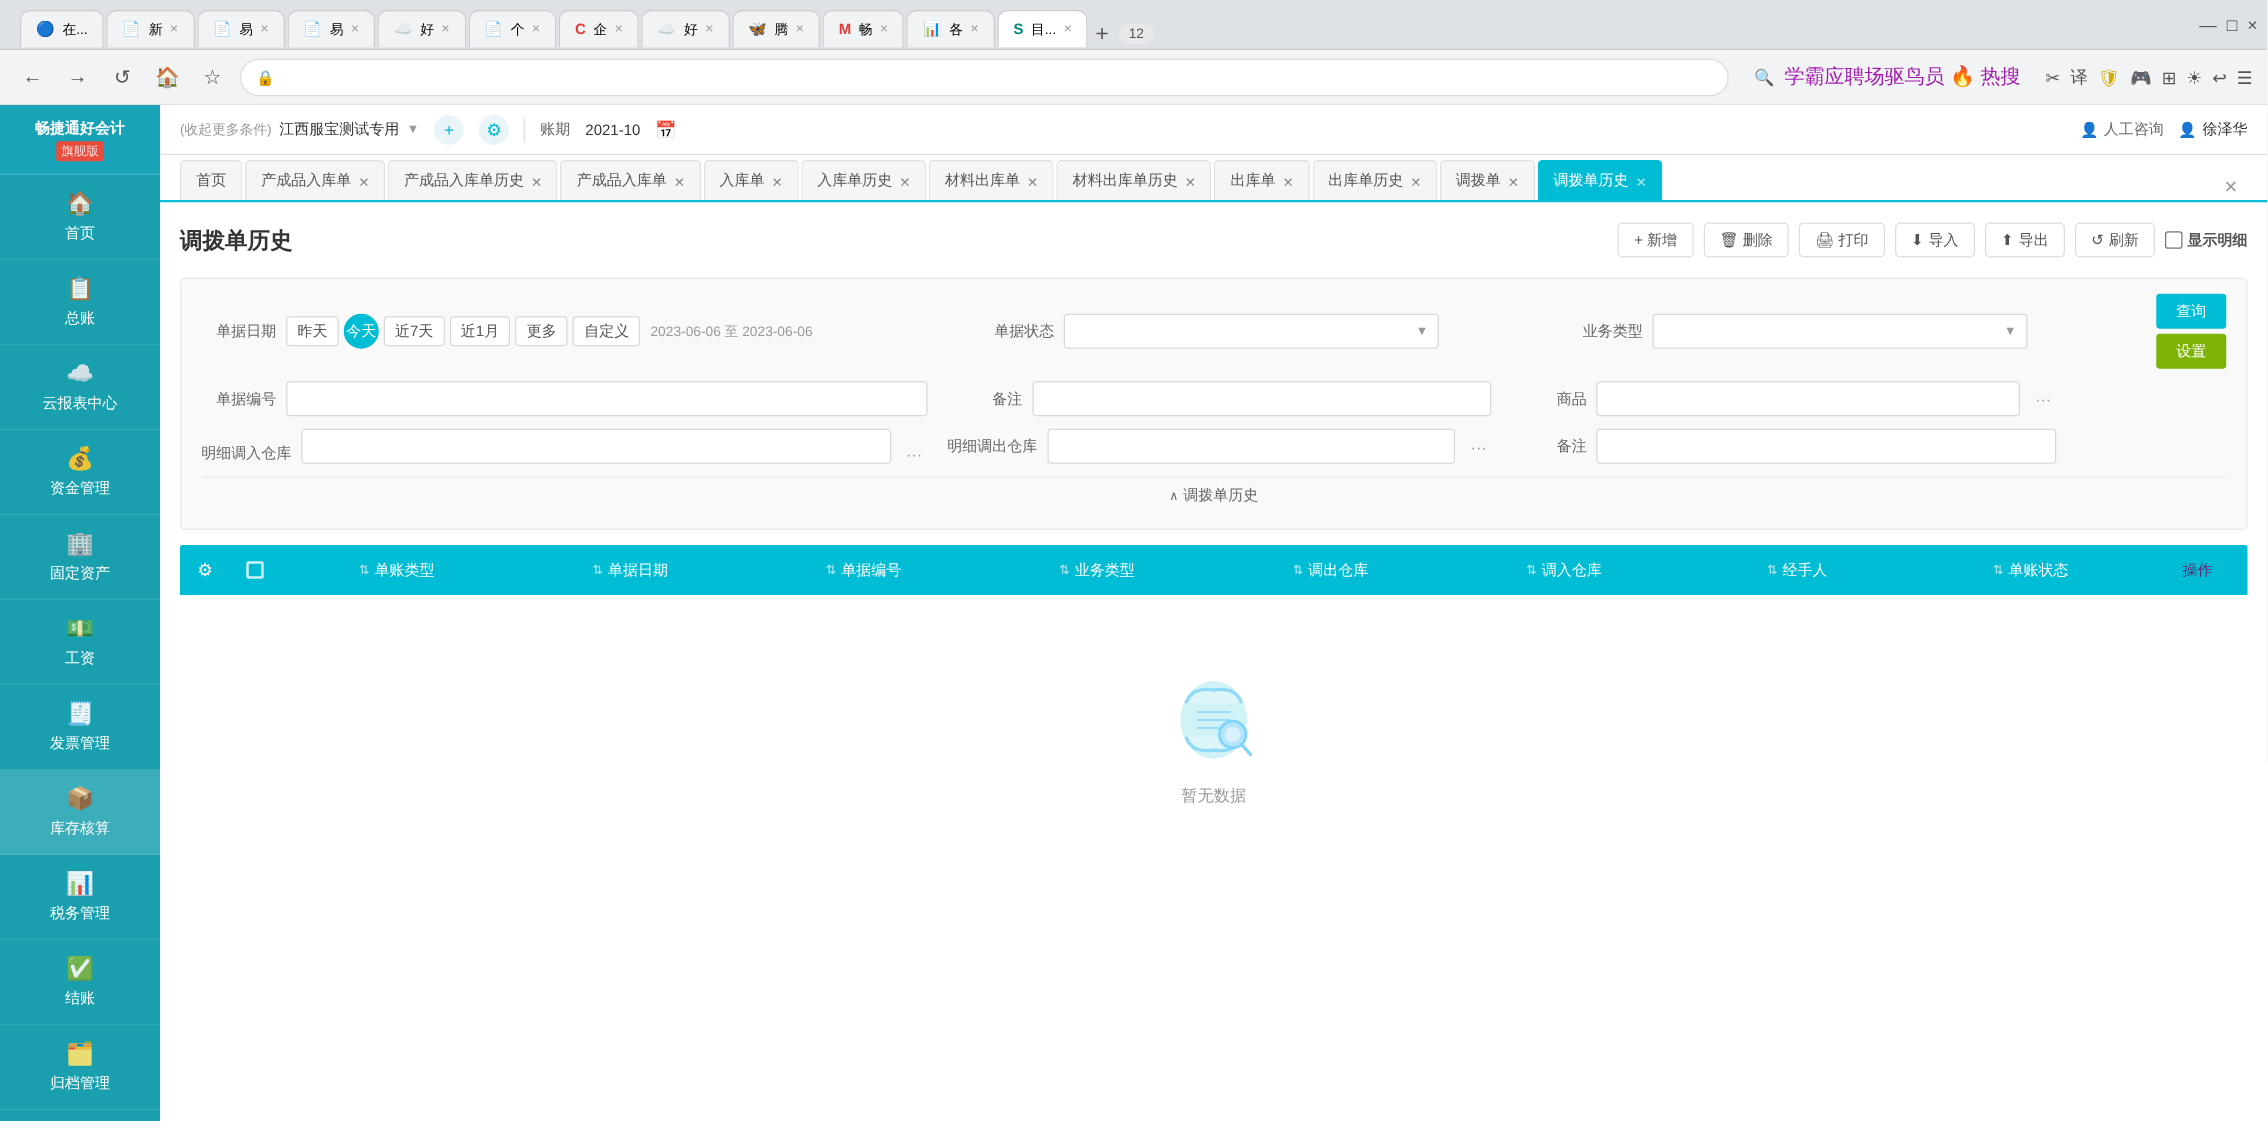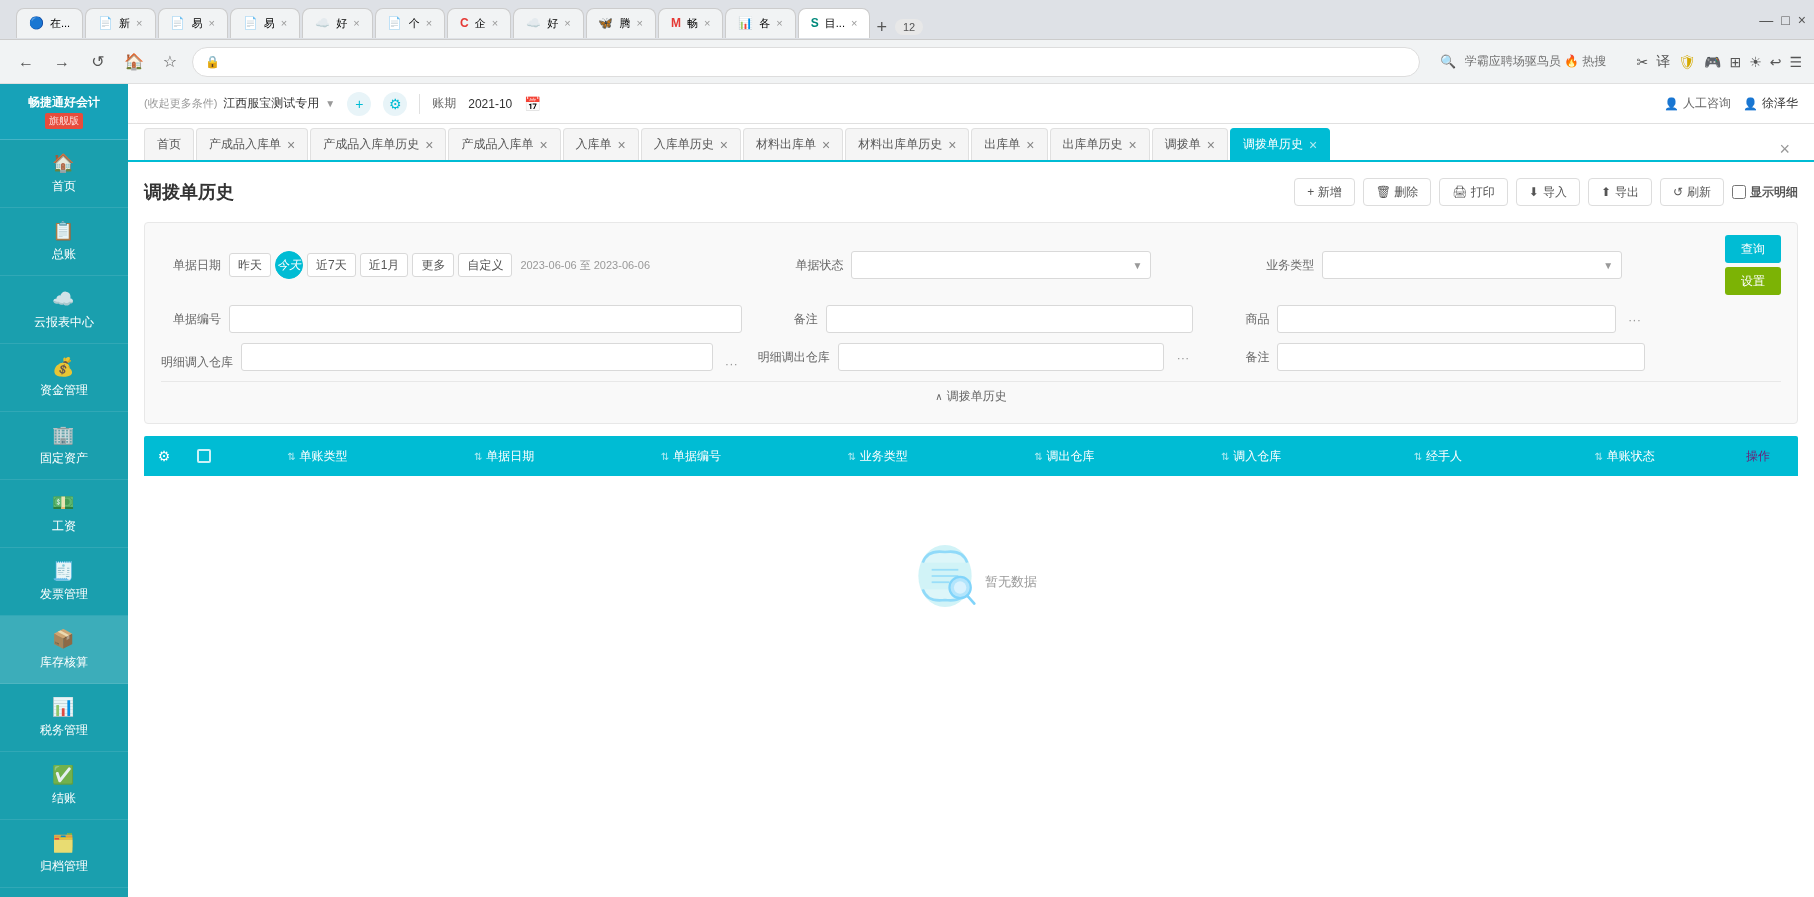--- a/index.html
+++ b/index.html
@@ -86,21 +86,21 @@
     .th-date { flex: 1; }
     .th-number { flex: 1; }
     .th-biz-type { flex: 1; }
     .th-out-wh { flex: 1; }
     .th-in-wh { flex: 1; }
     .th-handler { flex: 1; }
     .th-status { flex: 1; }
     .th-action { width: 80px; display: flex; align-items: center; justify-content: center; color: #701a75; font-size: 12px; }
 
     
-    .empty-state { display: flex; flex-direction: row; align-items: center; justify-content: center; padding: 60px 0; }
+    .empty-state { display: flex; flex-direction: column; align-items: center; justify-content: center; padding: 60px 0; }
     .empty-text { color: #999; font-size: 13px; margin-top: 12px; }
 
     
     .scroll-decoration { width: 80px; height: 80px; position: relative; display: flex; align-items: center; justify-content: center; }
   </style>
 </head>
 <body>
 
 <div class="browser-chrome">
   <div class="browser-tabs" style="flex:1; display:flex; align-items:flex-end; gap:2px; background:#dee1e6;">
@@ -179,21 +179,21 @@
   <button class="nav-btn">←</button>
   <button class="nav-btn">→</button>
   <button class="nav-btn">↺</button>
   <button class="nav-btn">🏠</button>
   <button class="nav-btn">☆</button>
   <div class="address-bar">
     <span class="address-lock">🔒</span>
   </div>
   <div style="display:flex; align-items:center; gap:8px; background:#f1f3f4; border-radius:20px; padding:0 12px; height:32px; min-width:200px;">
     <span>🔍</span>
-    <span style="font-size:12px; color:#737373;">学霸应聘场驱鸟员 🔥 热搜</span>
+    <span style="font-size:16px; color:#a21caf;">学霸应聘场驱鸟员 🔥 热搜</span>
   </div>
   <span style="font-size:14px; cursor:pointer; color:#555;">✂</span>
   <span style="font-size:14px; cursor:pointer; color:#555;">译</span>
   <span style="font-size:14px; cursor:pointer; color:#d4a900;">🛡</span>
   <span style="font-size:14px; cursor:pointer; color:#555;">🎮</span>
   <span style="font-size:14px; cursor:pointer; color:#555;">⊞</span>
   <span style="font-size:14px; cursor:pointer; color:#555;">☀</span>
   <span style="font-size:14px; cursor:pointer; color:#555;">↩</span>
   <span style="font-size:14px; cursor:pointer; color:#555;">☰</span>
 </div>
@@ -360,21 +360,21 @@
         </div>
       </div>
 
       <div class="search-area">
 
         <div class="search-row">
           <div class="search-field" style="flex:2;">
             <span class="search-label">单据日期</span>
             <div class="date-filter">
               <button class="date-btn">昨天</button>
-              <div class="date-btn active" style="border-radius:50%; width:28px; height:28px; padding:0; display:flex; align-items:center; justify-content:center;font-style:italic;">今天</div>
+              <div class="date-btn active" style="border-radius:50%; width:28px; height:28px; padding:0; display:flex; align-items:center; justify-content:center;">今天</div>
               <button class="date-btn">近7天</button>
               <button class="date-btn">近1月</button>
               <button class="date-btn">更多</button>
               <button class="date-btn">自定义</button>
               <span class="date-range">2023-06-06 至 2023-06-06</span>
             </div>
           </div>
           <div class="search-field" style="flex:1.5;">
             <span class="search-label">单据状态</span>
             <div class="status-select">

